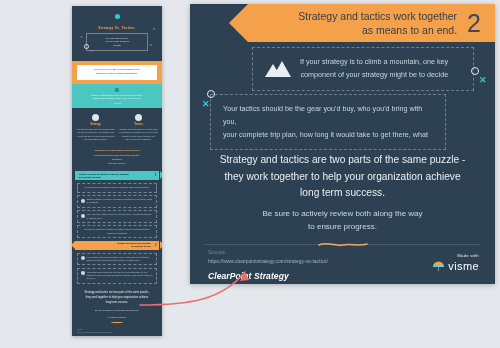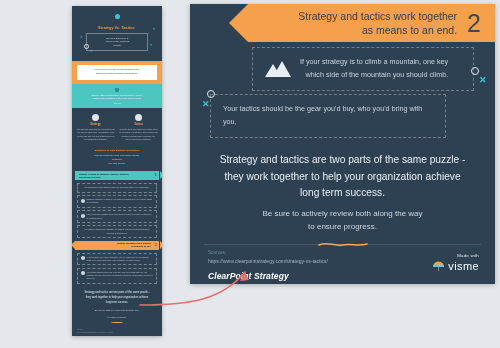--- a/index.html
+++ b/index.html
@@ -287,29 +287,30 @@
       <div class="z-num">2</div>
     </div>
 
     <div class="z-card z-card1">
       <div class="mountain">
         <i class="a"></i>
           <i class="b"></i>
       </div>
       <div class="z-card-txt">
         <div>If your strategy is to climb a mountain, one key</div>
-        <div>which side of the mountain you should climb.</div>
+        <div>component of your strategy might be to decide</div>
       </div>
     </div>
     <div class="z-dot" style="left:281px;top:63px;"></div>
     <div class="z-xmark" style="left:289px;top:72px;">✕</div>
 
     <div class="z-card z-card2">
       <div class="z-card-txt">
         <div>Your tactics should be the gear you'd buy, who you'd bring with you,</div>
+        <div>your complete trip plan, how long it would take to get there, what</div>
       </div>
     </div>
     <div class="z-dot" style="left:17px;top:86px;"></div>
     <div class="z-xmark" style="left:12px;top:96px;">✕</div>
 
     <div class="z-concl">
       <div class="z-concl-t">Strategy and tactics are two parts of the same puzzle -</div>
       <div class="z-concl-t">they work together to help your organization achieve</div>
       <div class="z-concl-t">long term success.</div>
     </div>

